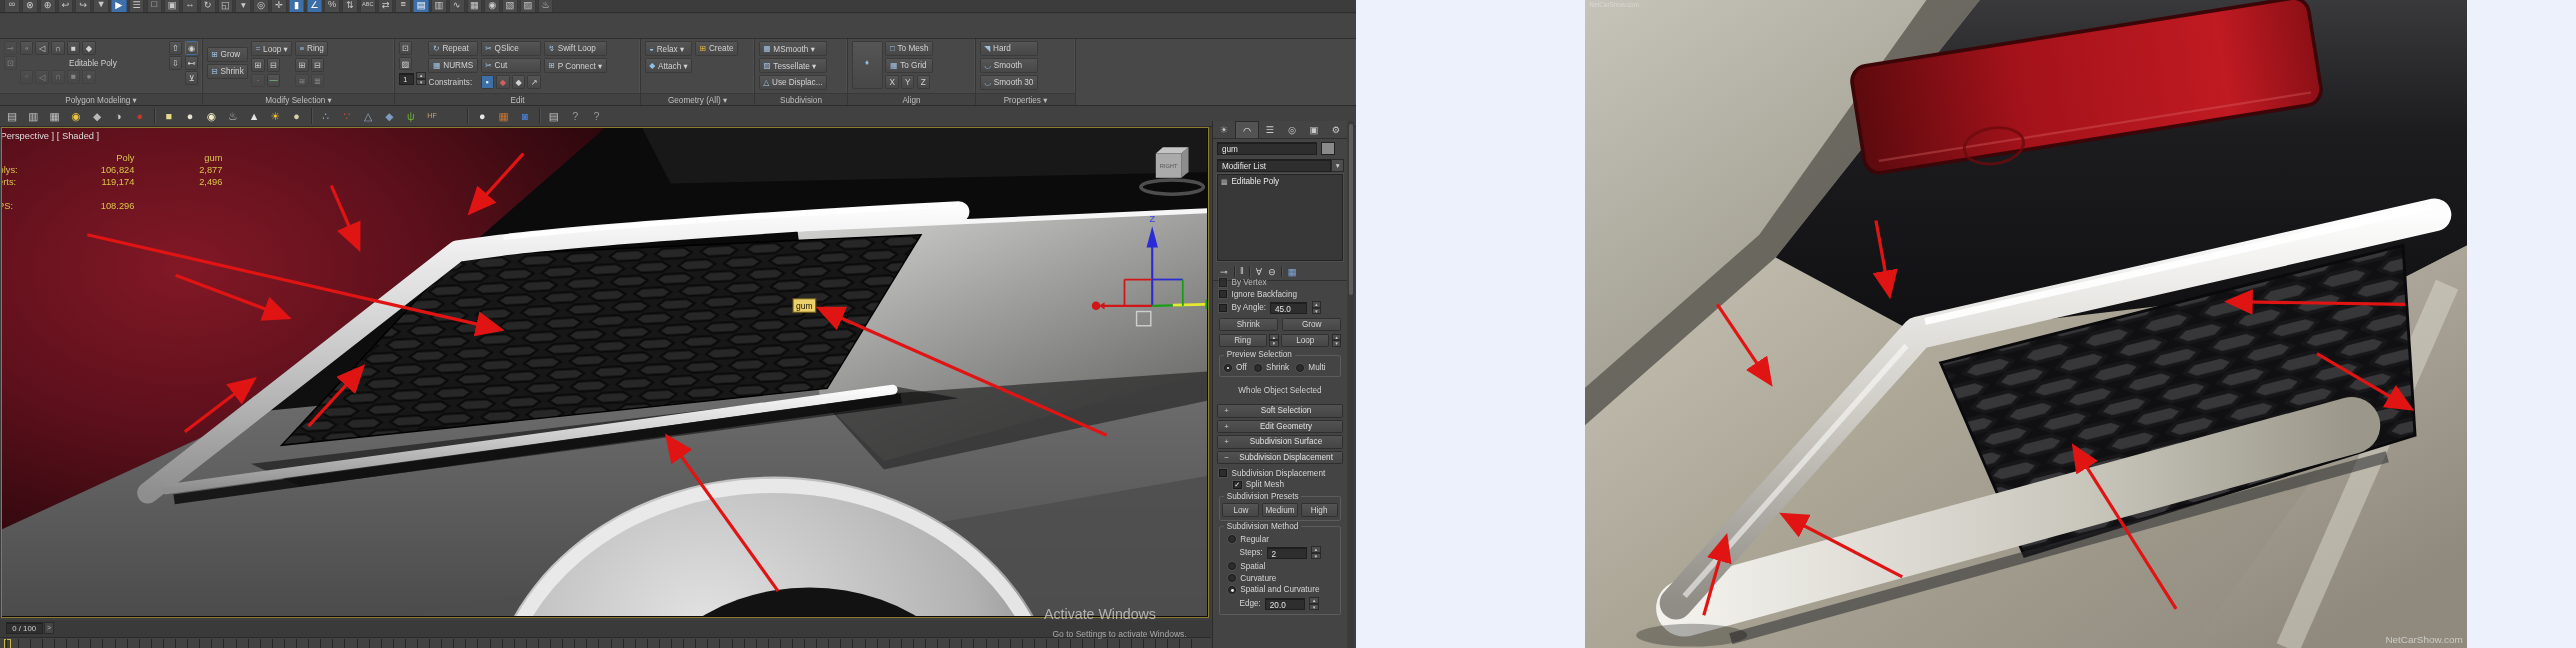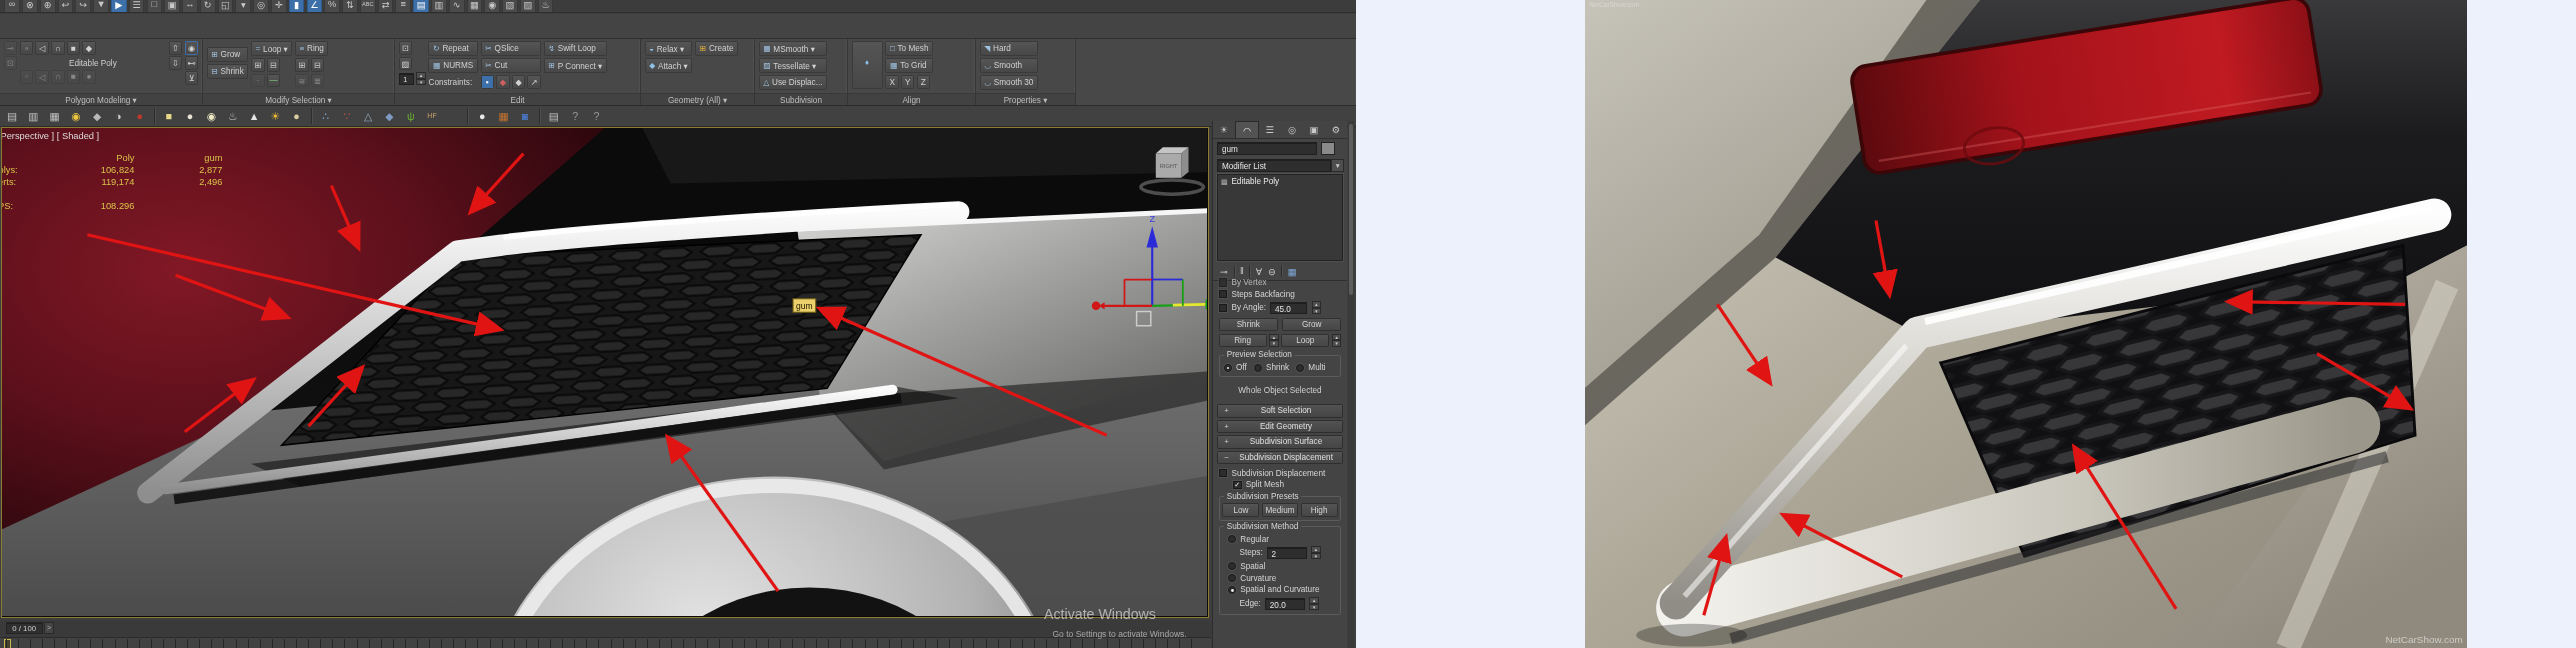--- a/index.html
+++ b/index.html
@@ -720,21 +720,21 @@
         <span style="color:#7fa8d8">▦</span>
       </div>
 
       <div style="margin-top:-4.3px">
         <div class="check-row" style="opacity:.8">
           <span class="cbox"></span>
           <span>By Vertex</span>
         </div>
         <div class="check-row">
           <span class="cbox"></span>
-          <span>Steps Backfacing</span>
+          <span>Ignore Backfacing</span>
         </div>
         <div class="check-row">
           <span class="cbox"></span>
           <span>By Angle:</span>
           <span class="cp-field" style="width:37px;height:12px">45.0</span>
           <span class="spin">
               <b>▲</b>
               <b>▼</b>
             </span>
         </div>

